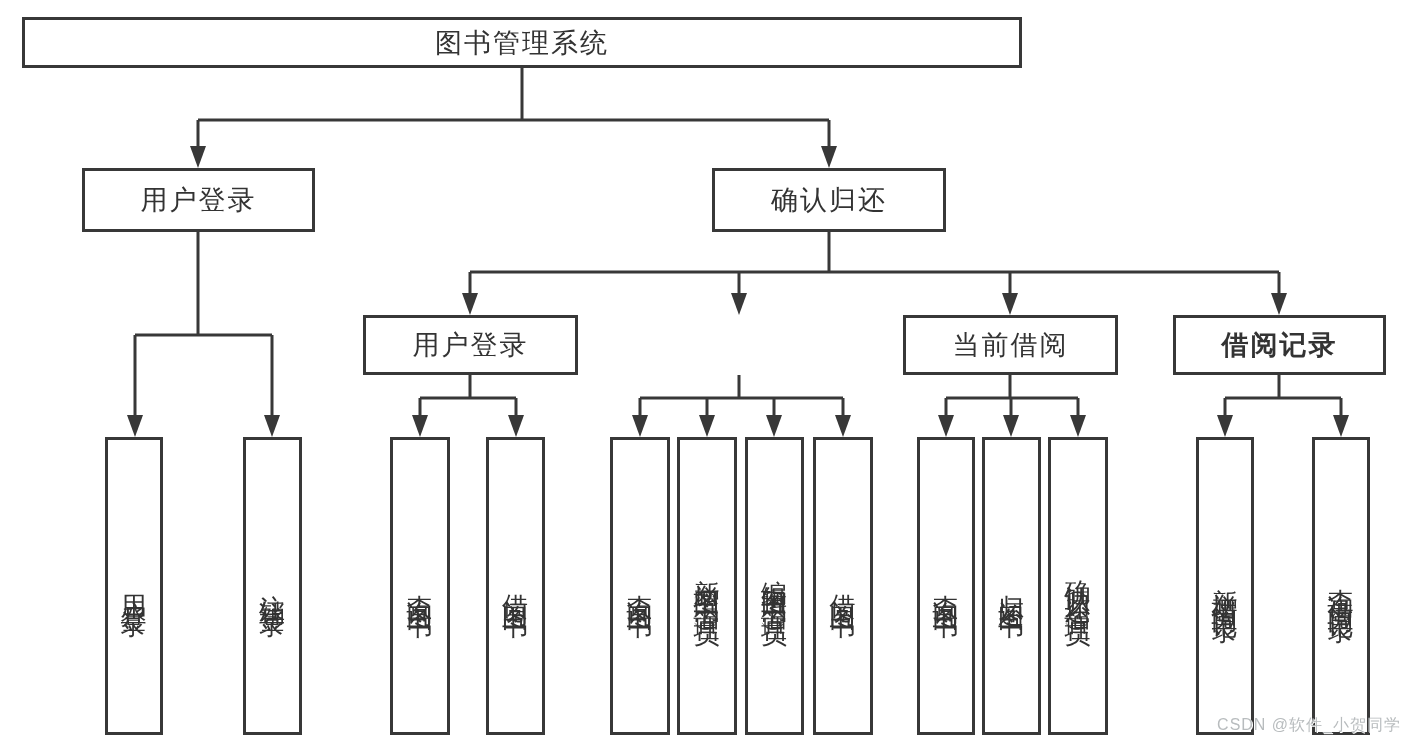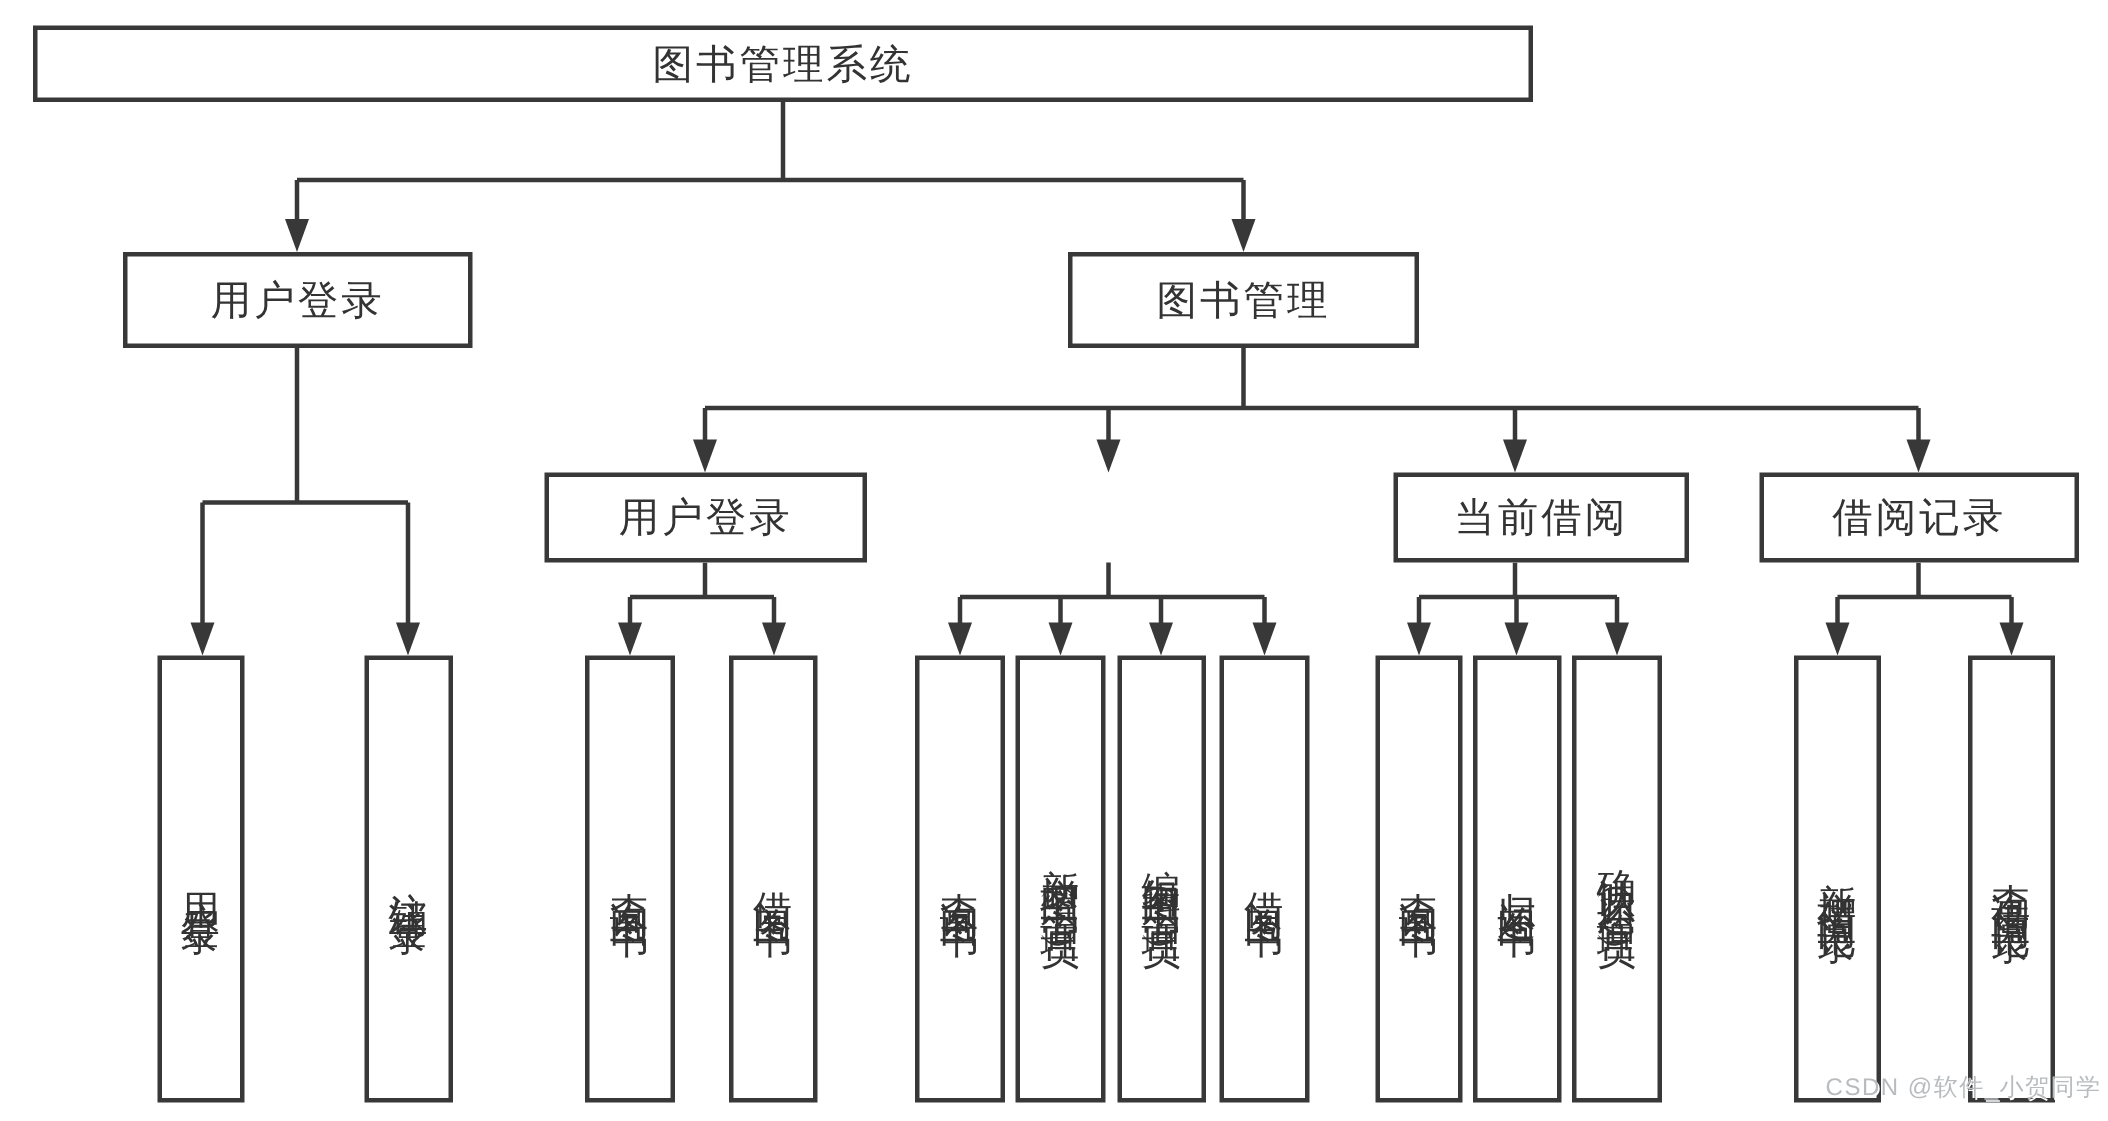--- a/index.html
+++ b/index.html
@@ -114,25 +114,25 @@
     <polygon class="arrow" points="1070,415 1086,415 1078,437"></polygon>
 
     <path class="ln" d="M1279 375 V398 M1225 398 H1341 M1225 398 V419 M1341 398 V419"></path>
     <polygon class="arrow" points="1217,415 1233,415 1225,437"></polygon>
     <polygon class="arrow" points="1333,415 1349,415 1341,437"></polygon>
   </svg>
 
   <div class="hbox" style="left:22px; top:17px; width:1000px; height:51px;">图书管理系统</div>
 
   <div class="hbox" style="left:82px; top:168px; width:233px; height:64px;">用户登录</div>
-  <div class="hbox" style="left:712px; top:168px; width:234px; height:64px;">图书管理</div>
+  <div class="hbox" style="left:712px; top:168px; width:234px; height:64px;">确认归还</div>
 
   <div class="hbox" style="left:363px; top:315px; width:215px; height:60px;">用户登录</div>
-  <div class="hbox" style="left:903px; top:315px; width:197px; height:60px;margin-left:26px;">当前借阅</div>
-  <div class="hbox" style="left:1173px; top:315px; width:213px; height:60px;">借阅记录</div>
+  <div class="hbox" style="left:903px; top:315px; width:215px; height:60px;">当前借阅</div>
+  <div class="hbox" style="left:1173px; top:315px; width:213px; height:60px;font-weight:bold;">借阅记录</div>
 
   <div class="vbox" style="left:105px; width:58px;">用户登录</div>
   <div class="vbox" style="left:243px; width:59px;">注销登录</div>
 
   <div class="vbox" style="left:390px; width:60px;">查询图书</div>
   <div class="vbox" style="left:486px; width:59px;">借阅图书</div>
 
   <div class="vbox" style="left:610px; width:60px;">查询图书</div>
   <div class="vbox" style="left:677px; width:60px;">新增图书（管理员）</div>
   <div class="vbox" style="left:745px; width:59px;">编辑图书（管理员）</div>

